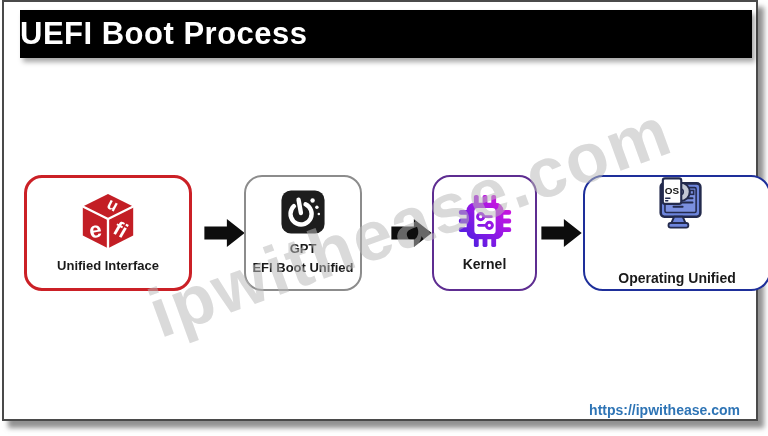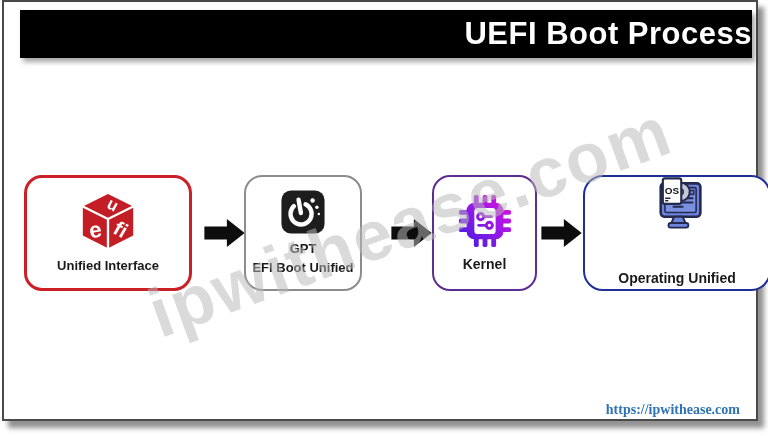--- a/index.html
+++ b/index.html
@@ -7,21 +7,21 @@
               font-family:"Liberation Sans", sans-serif; position:relative; }
 
   .slide {
     position:absolute; left:2px; top:0; width:756px; height:421px;
     background:#ffffff; border:2px solid #4a4a4a;
     box-shadow:6px 7px 5px rgba(110,110,110,.75);
   }
 
   .titlebar {
     position:absolute; left:16px; top:8px; width:732px; height:48px;
-    background:#000; display:flex; align-items:center; justify-content:flex-end;
+    background:#000; display:flex; align-items:center; justify-content:flex-start;
     box-shadow:3px 4px 5px rgba(0,0,0,.35);
   }
   .titlebar span {
     color:#fff; font-size:31px; font-weight:bold; letter-spacing:.5px;
   }
 
   .node {
     position:absolute; top:173px; height:116px; background:#fff;
     border-radius:18px; display:flex; flex-direction:column;
     align-items:center; justify-content:center; gap:5px; z-index:10;
@@ -42,21 +42,21 @@
 
   .watermark {
     position:absolute; left:92px; top:182px; width:636px; text-align:center;
     font-size:70px; font-weight:bold; color:#b9b9b9; opacity:.52;
     letter-spacing:2px; transform:rotate(-20deg); z-index:40;
     pointer-events:none; white-space:nowrap;
   }
 
   .footer-link {
     position:absolute; right:16px; top:400px; font-size:14px; font-weight:bold;
-    color:#2e74b5; z-index:30; cursor:pointer;font-family:Liberation Serif, serif;
+    color:#2e74b5; z-index:30; cursor:pointer;
   }
 </style>
 </head>
 <body>
 
 <div class="slide">
 
   <div class="titlebar">
     <span>UEFI Boot Process</span>
   </div>

